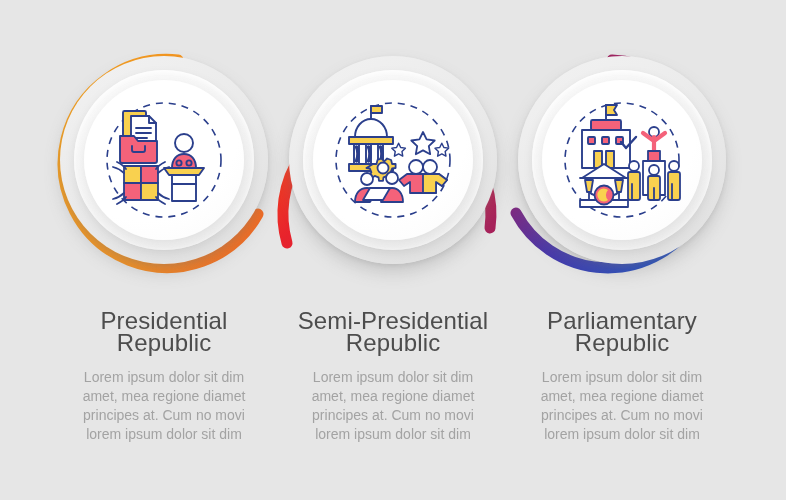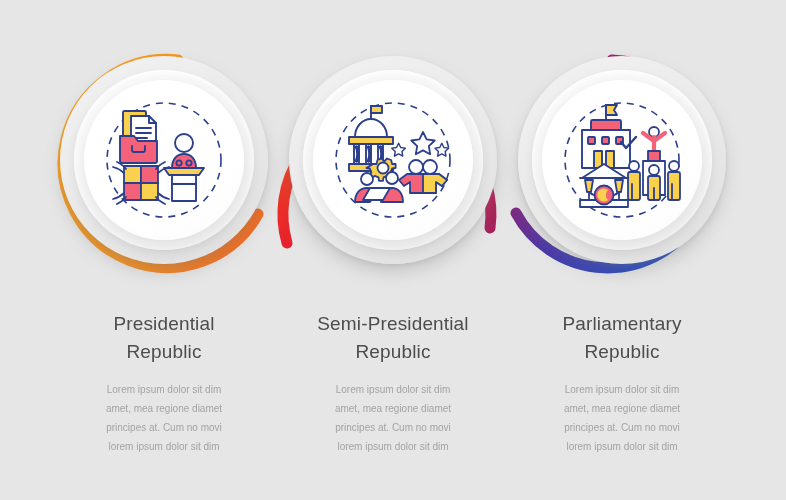--- a/index.html
+++ b/index.html
@@ -85,30 +85,30 @@
 
   
   .texts {
     position: absolute;
     top: 262px;
     left: 0;
     width: 240px;
     text-align: center;
   }
   .node-title {
-    font-size: 19px;
-    line-height: 28px;
+    font-size: 24px;
+    line-height: 22px;
     color: #4d4d4d;
     font-weight: 400;
     letter-spacing: 0.15px;
     margin: 0 0 14px 0;
     white-space: pre-line;
   }
   .node-desc {
-    font-size: 10px;
+    font-size: 14px;
     line-height: 19px;
     color: #a3a3a3;
     margin: 0;
     padding: 0 8px;
     white-space: pre-line;
   }
 </style>
 </head>
 <body style="background: rgb(230, 230, 230);">
 

